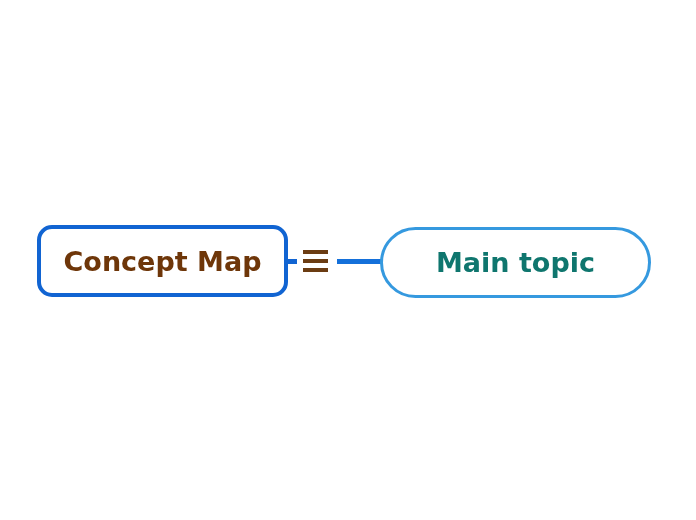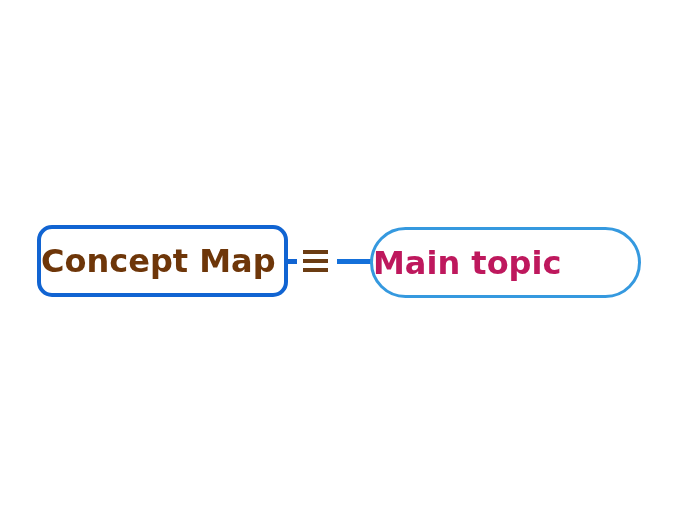--- a/index.html
+++ b/index.html
@@ -18,43 +18,43 @@
     width: 696px;
     height: 520px;
     background: #ffffff;
   }
   .node {
     position: absolute;
     box-sizing: border-box;
     background: #ffffff;
     display: flex;
     align-items: center;
-    justify-content: flex-start;
+    justify-content: center;
     font-weight: bold;
-    font-size: 32px;
+    font-size: 27px;
     white-space: nowrap;
     cursor: default;
   }
   .node-root {
     left: 37px;
     top: 225px;
     width: 251px;
     height: 72px;
     border: 4px solid #1164d2;
     border-radius: 15px;
     color: #6e3609;
   }
   .node-main {
-    left: 370px;
+    left: 380px;
     top: 227px;
     width: 271px;
     height: 71px;
     border: 3.5px solid #3599df;
     border-radius: 36px;
-    color: #be185d;
+    color: #0f766e;
   }
   .edge-stub {
     position: absolute;
     left: 286px;
     top: 259px;
     width: 11px;
     height: 5px;
     background: #1164d2;
   }
   .edge-line {

